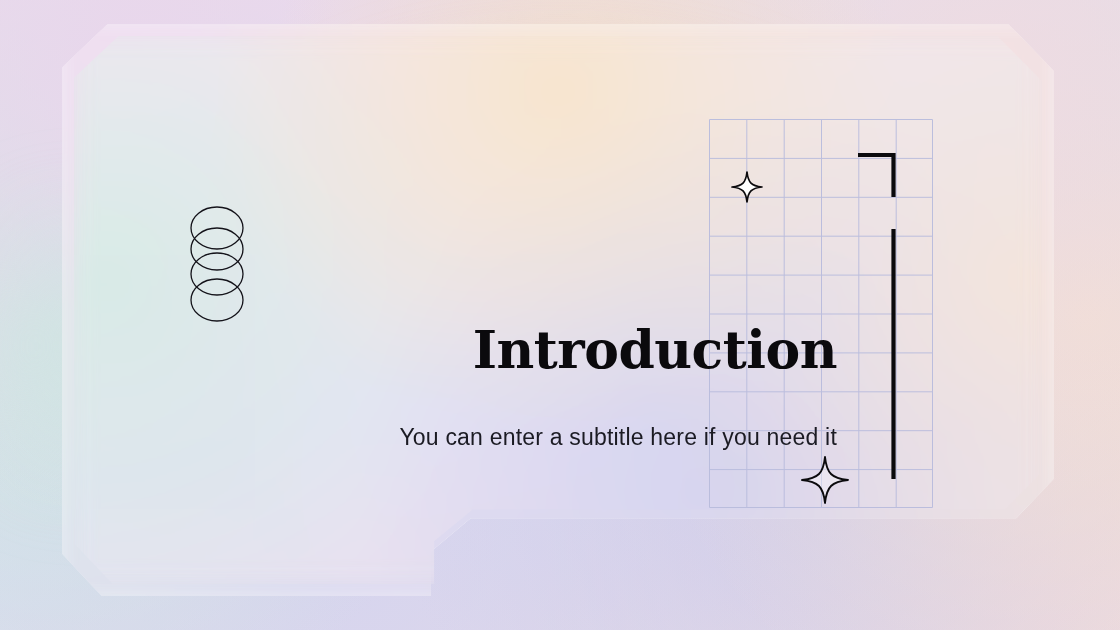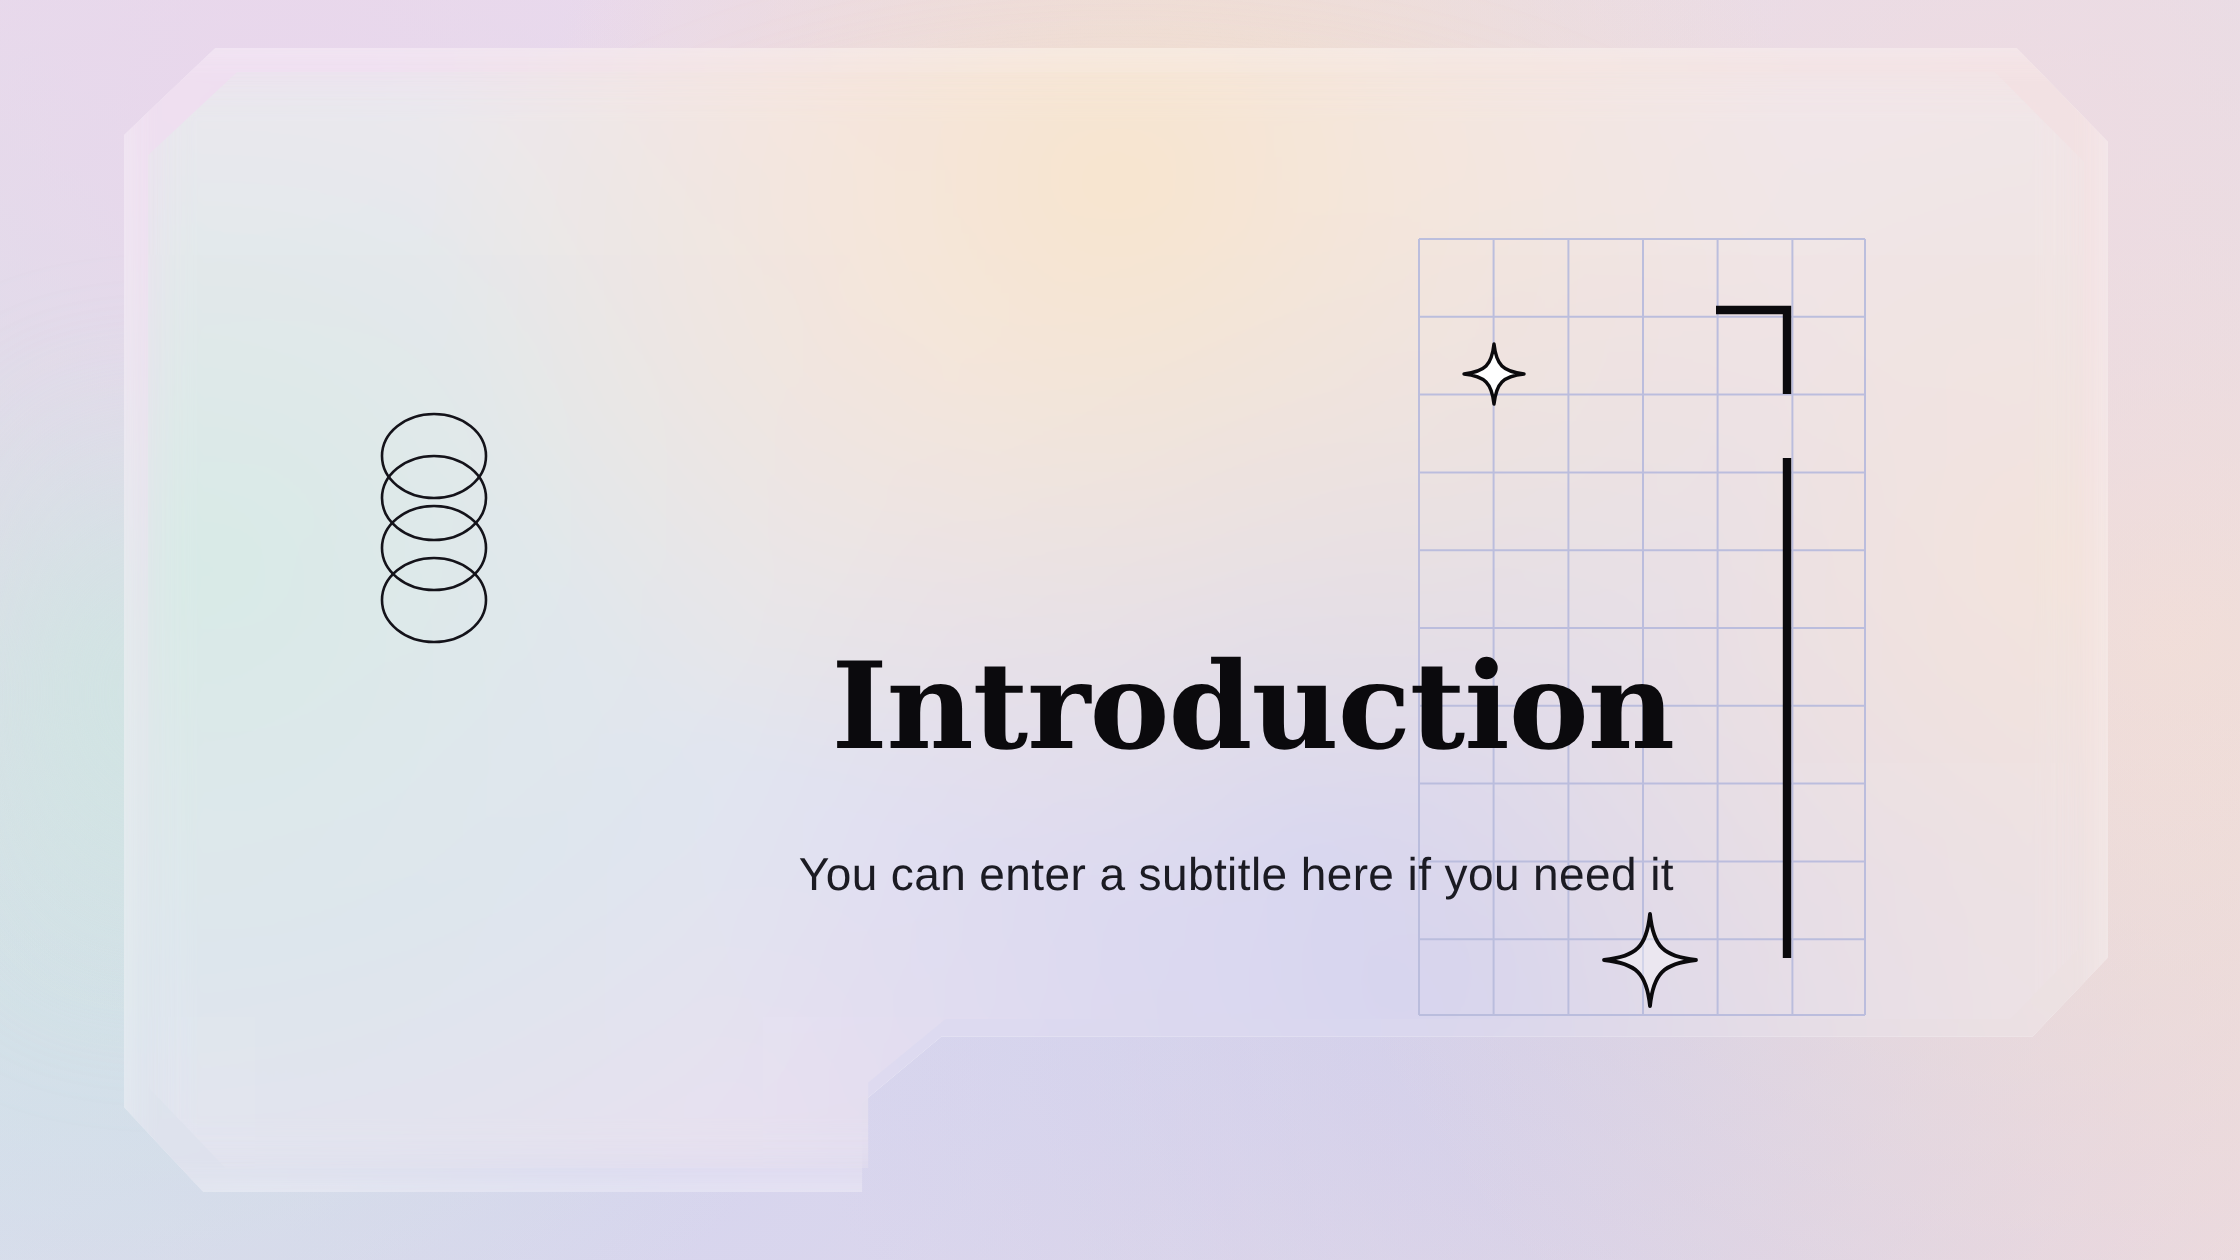--- a/index.html
+++ b/index.html
@@ -156,21 +156,21 @@
     letter-spacing: 0px;
     color: #0b0a0d;
     white-space: nowrap;
   }
   .title-line {
     position: absolute;
     right: 283px;
     top: 324px;
     font-family: "DejaVu Serif", "Liberation Serif", serif;
     font-weight: 700;
-    font-size: 60px;
+    font-size: 52px;
     line-height: 1.0;
     letter-spacing: -0.5px;
     color: #0b0a0d;
     white-space: nowrap;
   }
   .subtitle-line {
     position: absolute;
     right: 283px;
     top: 424px;
     font-family: "Liberation Sans", sans-serif;

